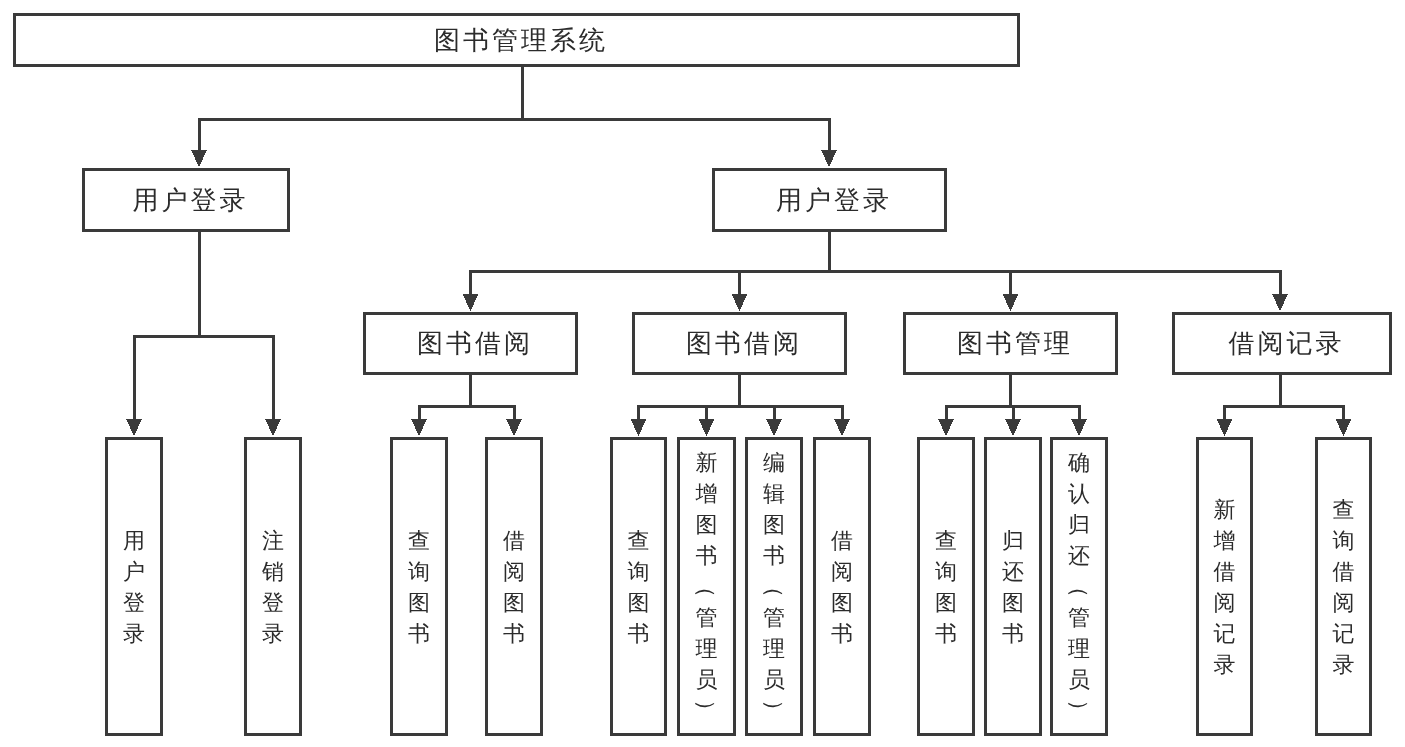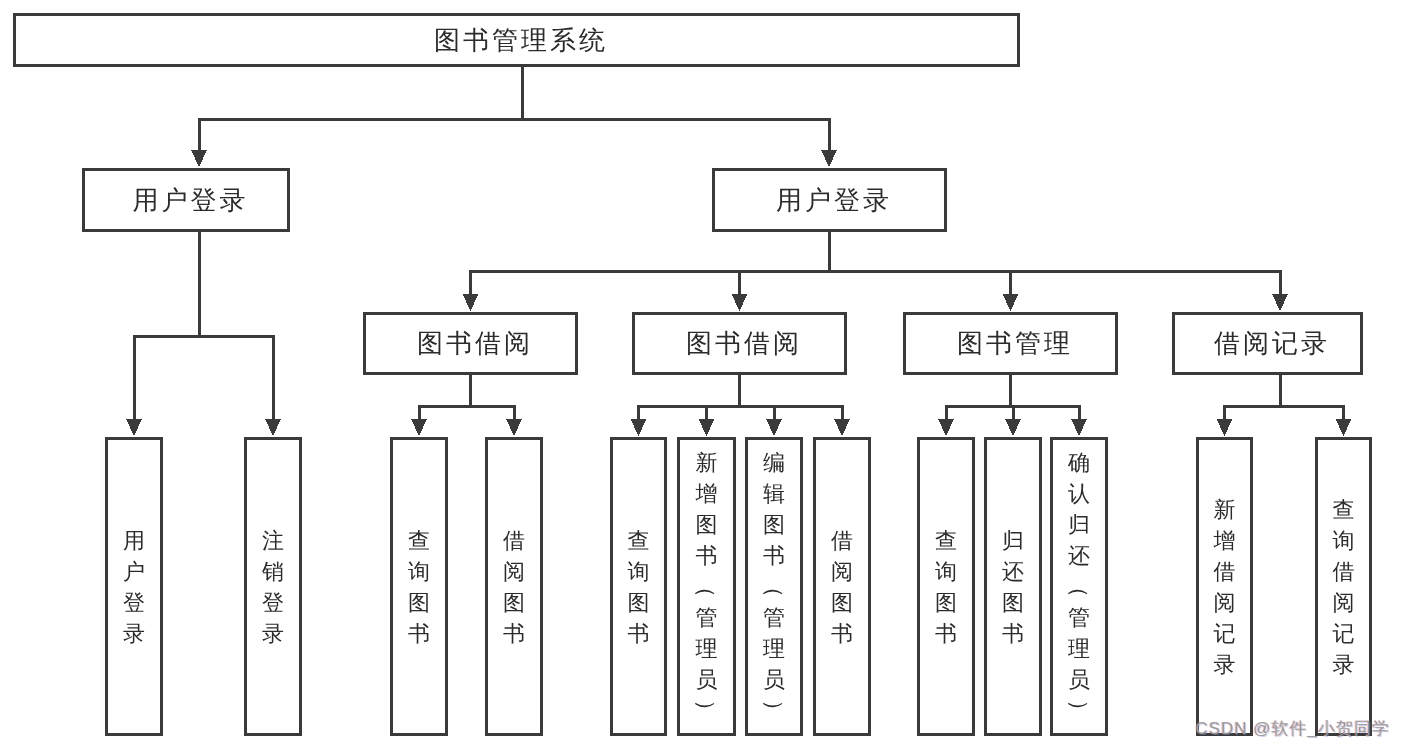--- a/index.html
+++ b/index.html
@@ -100,21 +100,21 @@
   </svg>
 
   <div class="node h" style="left:13px;top:13px;width:1007px;height:54px">图书管理系统</div>
 
   <div class="node h" style="left:82px;top:168px;width:208px;height:64px">用户登录</div>
   <div class="node h" style="left:712px;top:168px;width:235px;height:64px">用户登录</div>
 
   <div class="node h" style="left:363px;top:312px;width:215px;height:63px">图书借阅</div>
   <div class="node h" style="left:632px;top:312px;width:215px;height:63px">图书借阅</div>
   <div class="node h" style="left:903px;top:312px;width:215px;height:63px">图书管理</div>
-  <div class="node h" style="left:1172px;top:312px;width:191px;height:63px">借阅记录</div>
+  <div class="node h" style="left:1172px;top:312px;width:220px;height:63px">借阅记录</div>
 
   <div class="node v" style="left:105px;top:437px;width:58px;height:299px">
       <div>用</div>
       <div>户</div>
       <div>登</div>
       <div>录</div>
     </div>
   <div class="node v" style="left:244px;top:437px;width:58px;height:299px">
       <div>注</div>
       <div>销</div>
@@ -204,14 +204,13 @@
     </div>
   <div class="node v" style="left:1315px;top:437px;width:57px;height:299px">
       <div>查</div>
       <div>询</div>
       <div>借</div>
       <div>阅</div>
       <div>记</div>
       <div>录</div>
     </div>
 
-  <div class="watermark">CSDN @软件_小贺同学</div>
 </div>
 
 </body></html>

